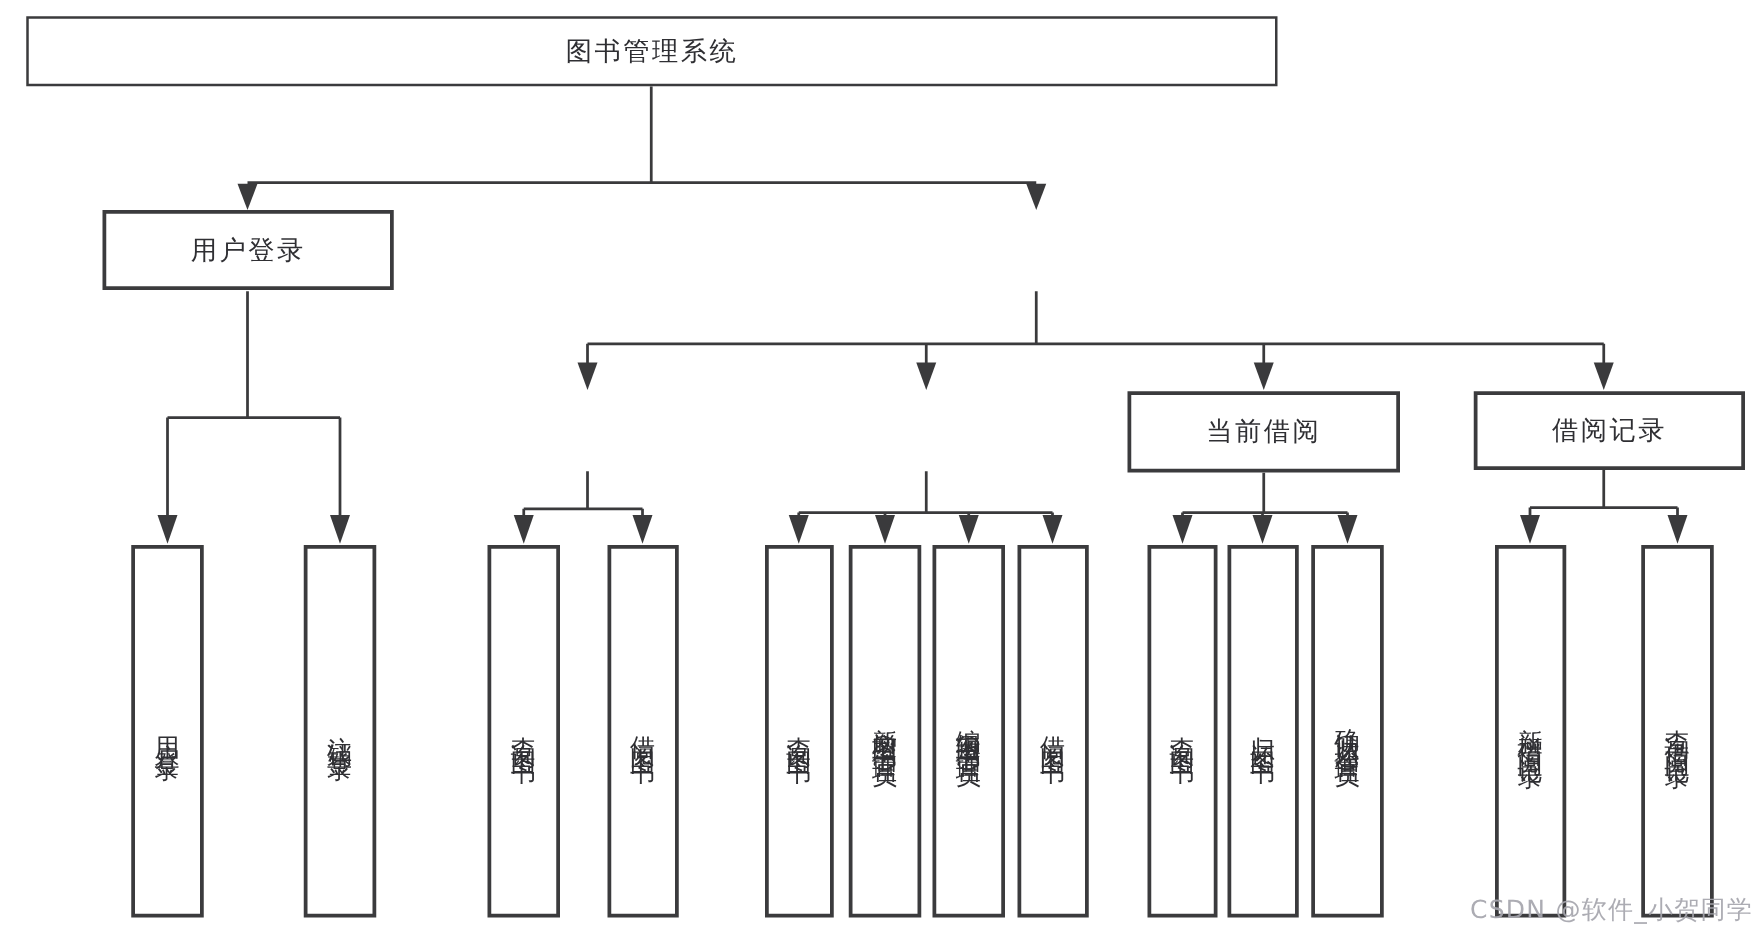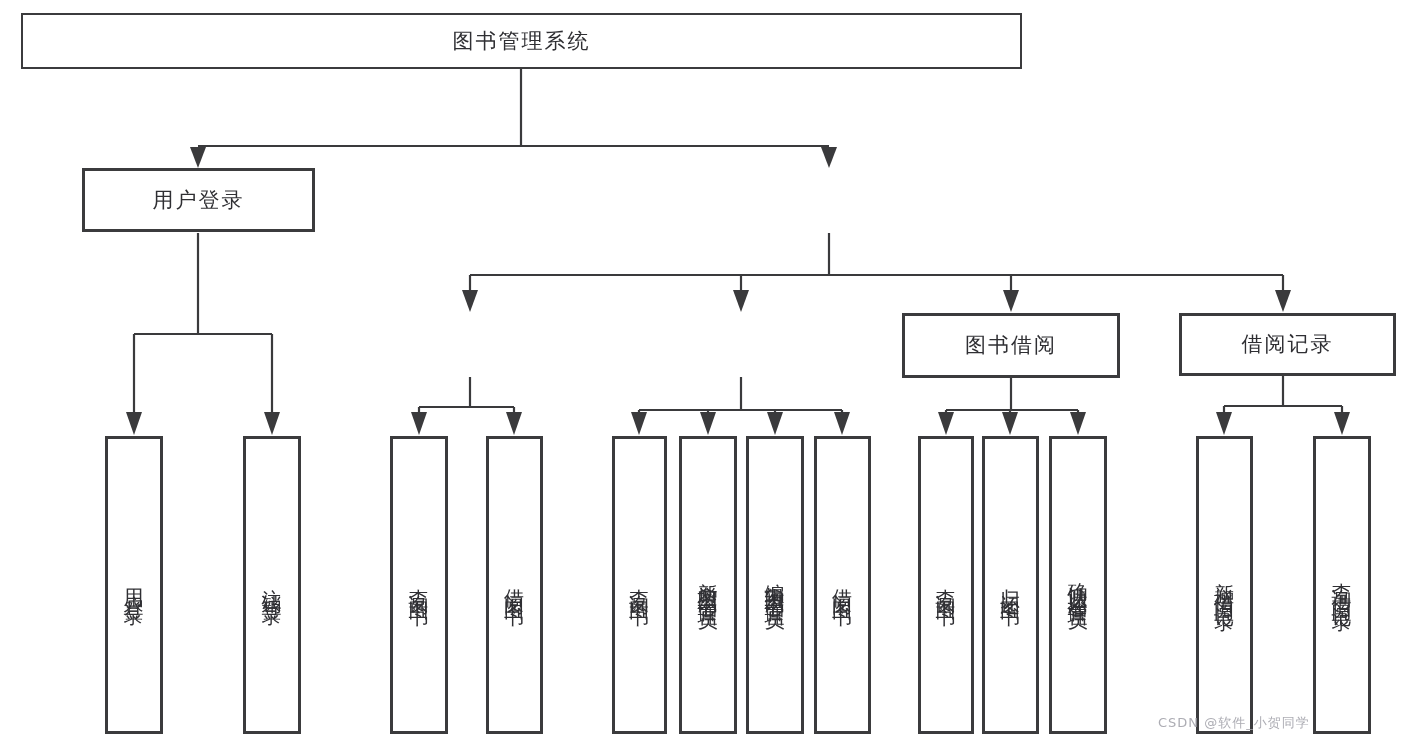--- a/index.html
+++ b/index.html
@@ -26,24 +26,25 @@
   .box.root{border-width:2px;}
   .box.v{
     writing-mode:vertical-rl;
     font-size:20px;
     letter-spacing:6px;
     line-height:1;
   }
   .watermark{
     position:absolute;
     z-index:5;
-    font-size:13px;
+    font-size:20px;
     letter-spacing:1px;
     color:rgba(165,165,172,0.92);
     white-space:nowrap;
+    margin-left:18px;
   }
 </style>
 </head>
 <body>
 
 <div class="stage">
 
   <svg class="connectors" width="1405" height="747" viewBox="0 0 1405 747">
     <g stroke="#3a3a3c" stroke-width="2.2" fill="none">
 
@@ -112,21 +113,21 @@
 
       <polygon points="1216,412 1232,412 1224,435"></polygon>
       <polygon points="1334,412 1350,412 1342,435"></polygon>
     </g>
   </svg>
 
   <div class="box h root" style="left:21px;top:13px;width:1001px;height:56px">图书管理系统</div>
 
   <div class="box h" style="left:82px;top:168px;width:233px;height:64px">用户登录</div>
 
-  <div class="box h" style="left:902px;top:313px;width:218px;height:65px">图书借阅</div>
+  <div class="box h" style="left:902px;top:313px;width:218px;height:65px">当前借阅</div>
   <div class="box h" style="left:1179px;top:313px;width:217px;height:63px">借阅记录</div>
 
   <div class="box v" style="left:105px;top:436px;width:58px;height:298px">用户登录</div>
   <div class="box v" style="left:243px;top:436px;width:58px;height:298px">注销登录</div>
 
   <div class="box v" style="left:390px;top:436px;width:58px;height:298px">查询图书</div>
   <div class="box v" style="left:486px;top:436px;width:57px;height:298px">借阅图书</div>
 
   <div class="box v" style="left:612px;top:436px;width:55px;height:298px">查询图书</div>
   <div class="box v" style="left:679px;top:436px;width:58px;height:298px;letter-spacing:4px">新增图书（管理员）</div>

